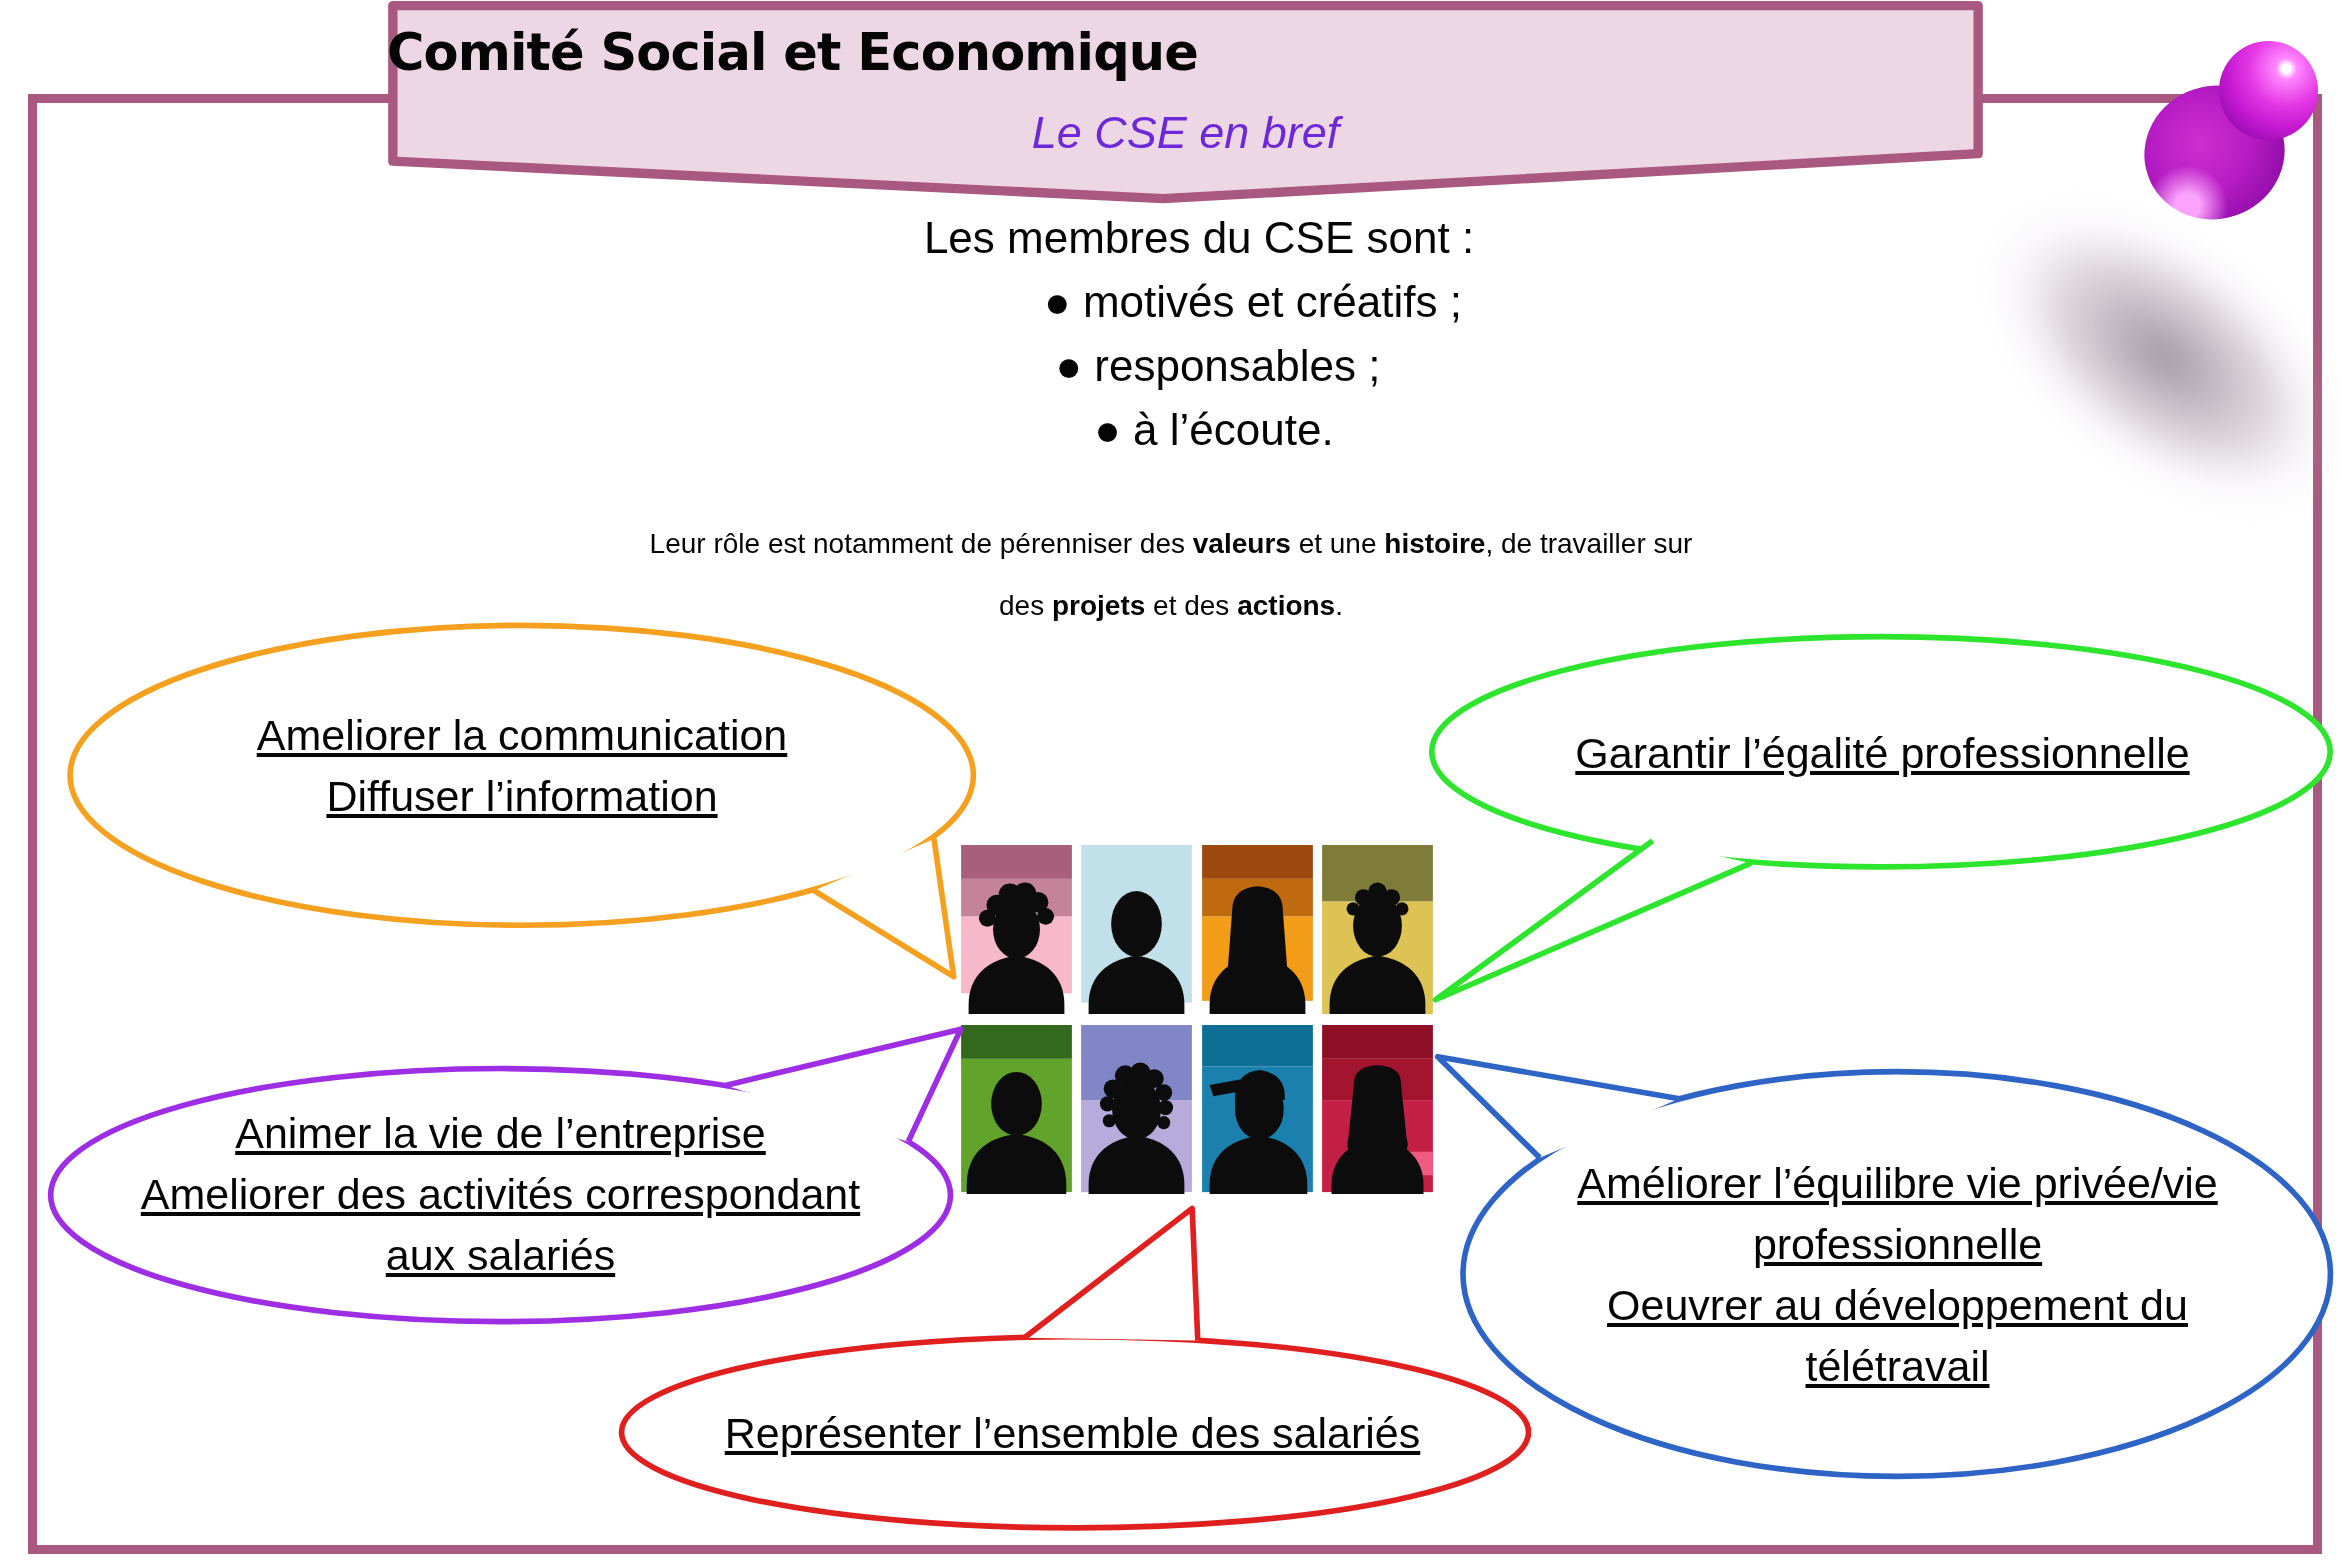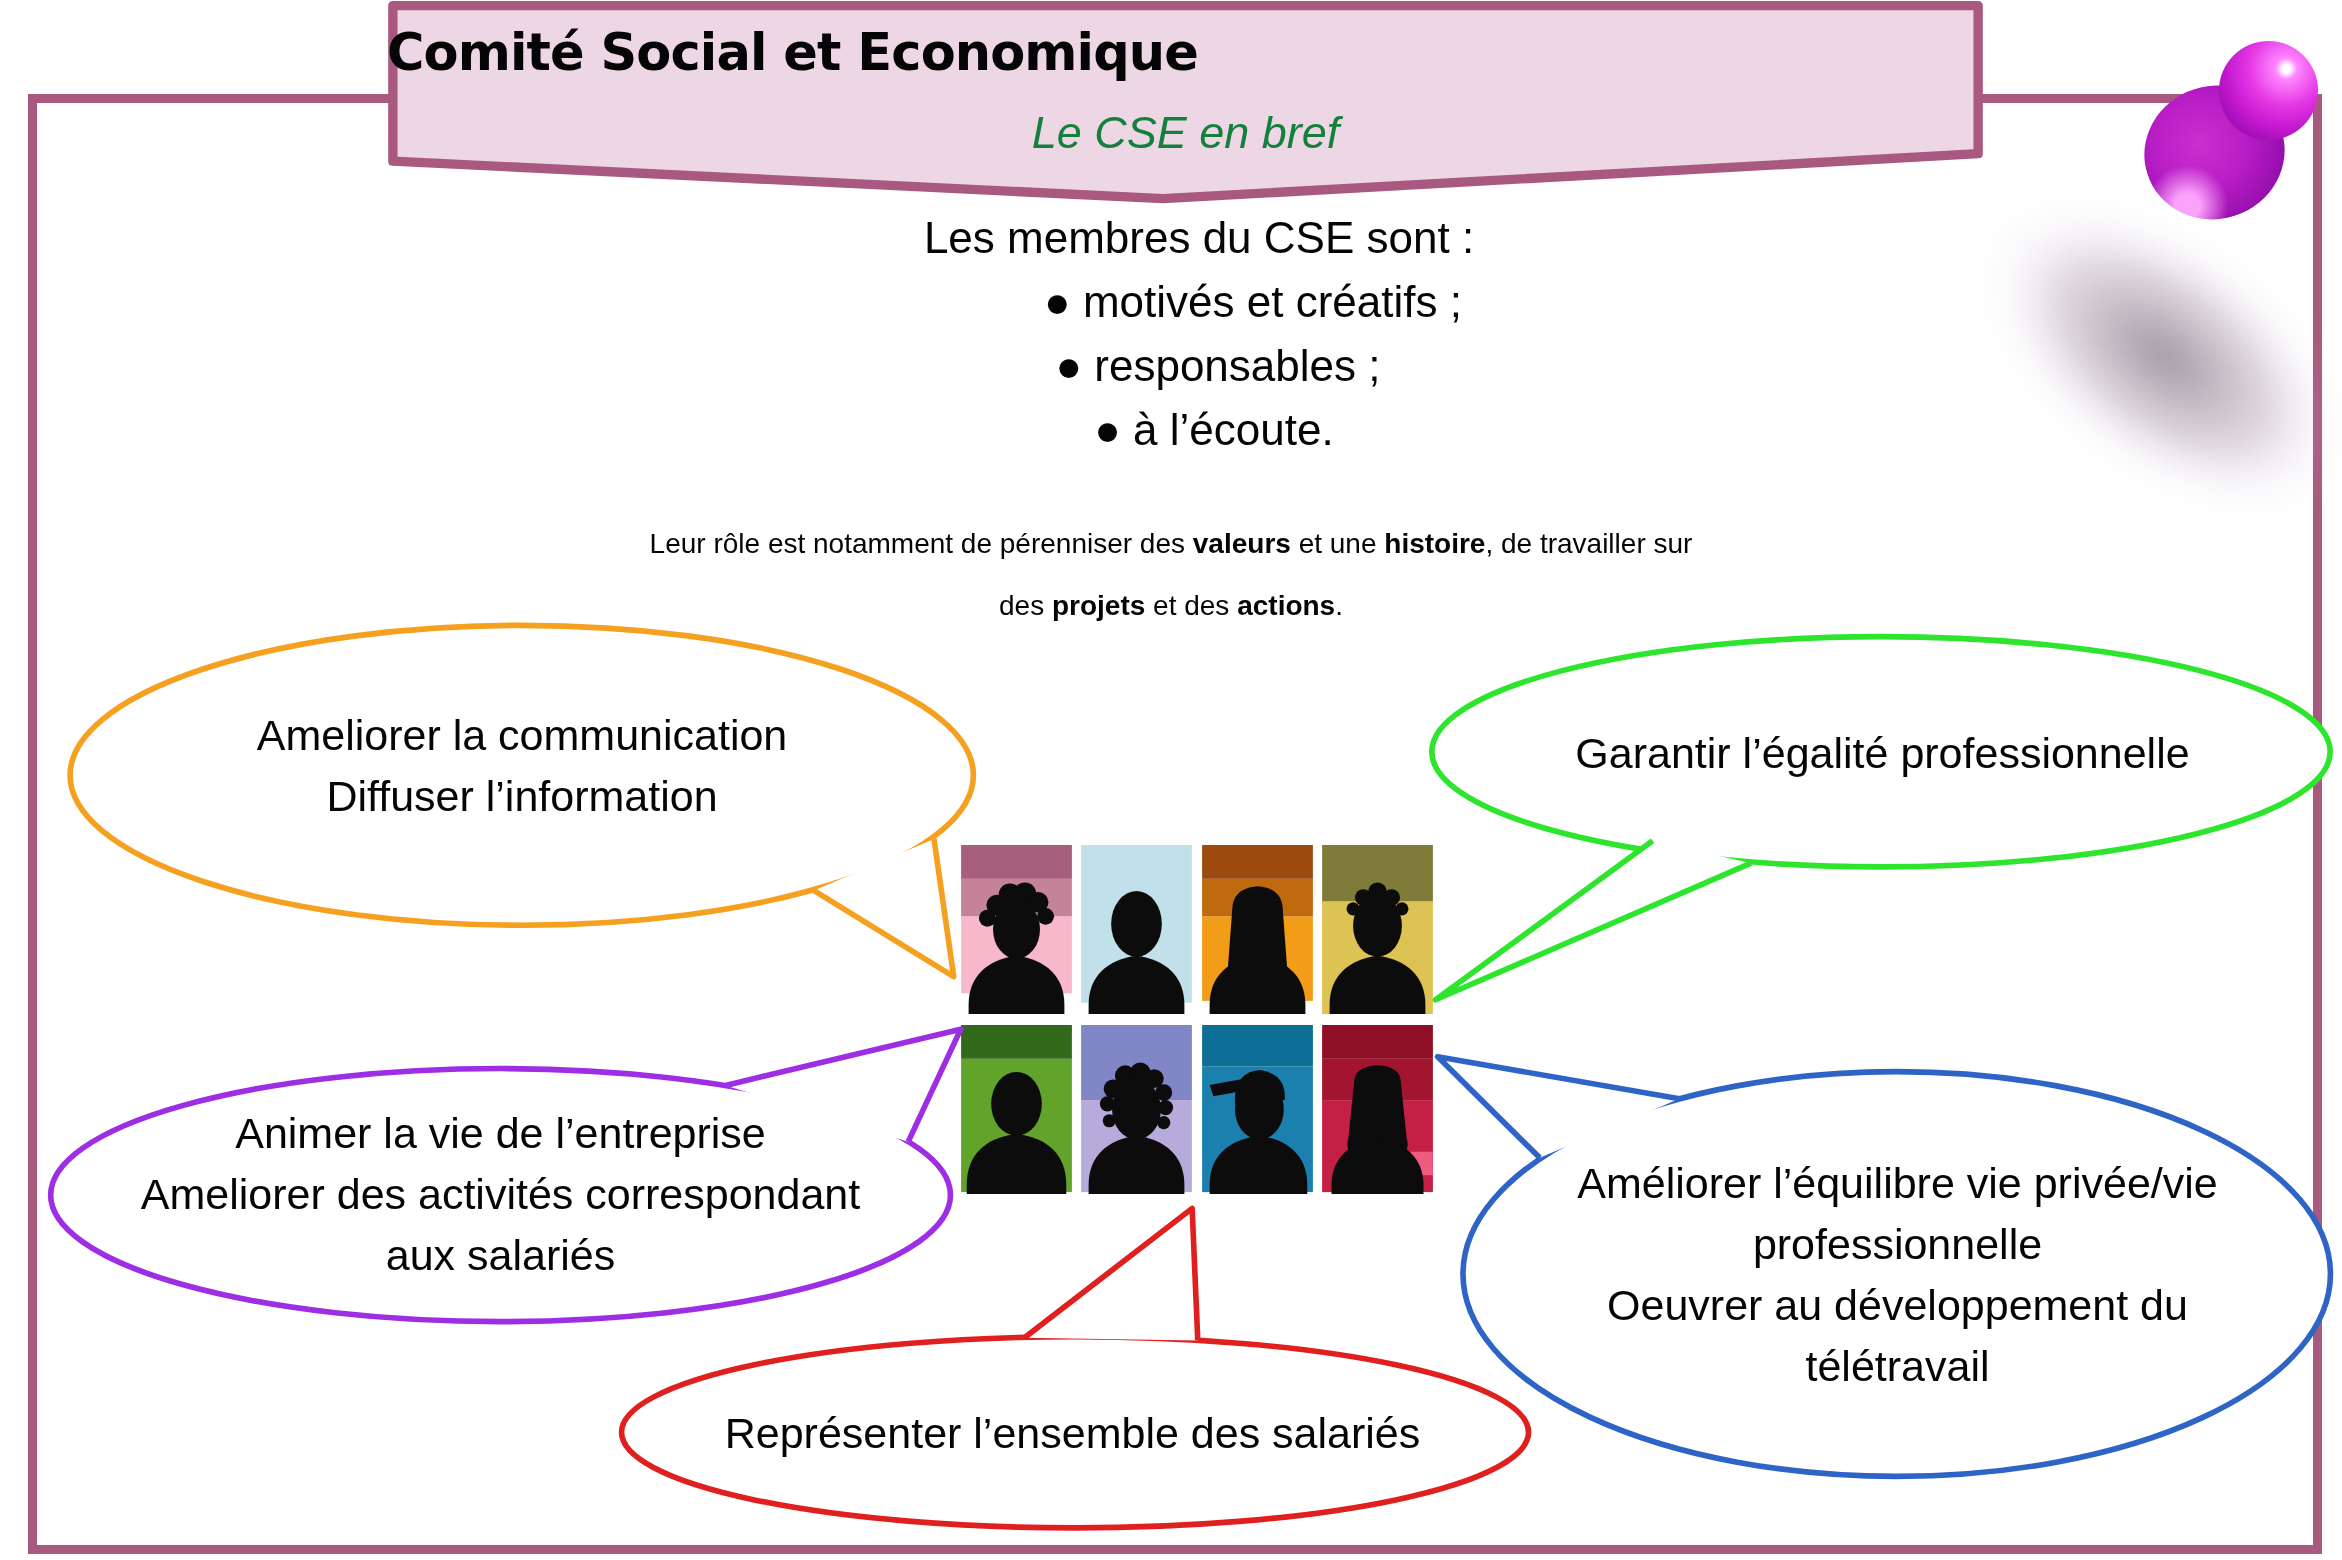--- a/index.html
+++ b/index.html
@@ -9,21 +9,21 @@
   
   .frame{position:absolute;left:28px;top:94px;width:2294px;height:1460px;
     box-sizing:border-box;border:9.4px solid #a9597f;}
 
   
   .banner-svg{position:absolute;left:387px;top:0px;}
   .banner-title{position:absolute;left:387px;top:22.5px;width:1597px;text-align:left;
     font-family:"DejaVu Sans",sans-serif;font-weight:bold;font-size:51px;
     letter-spacing:-0.9px;color:#050505;}
   .banner-subtitle{position:absolute;left:387px;top:107px;width:1597px;text-align:center;
-    font-style:italic;font-size:45px;color:#15803d;}
+    font-style:italic;font-size:45px;color:#6d28d9;}
 
   
   .intro{position:absolute;left:0;top:206px;width:2342px;text-align:center;
     font-size:44px;line-height:64px;color:#050505;}
   .intro b{font-weight:normal;}
   .intro .l1{transform:translateX(28px);}
   .intro .l2{transform:translateX(82px);}
   .intro .l3{transform:translateX(47px);}
   .intro .l4{transform:translateX(43px);}
 
@@ -34,21 +34,21 @@
 
   
   .tiles{position:absolute;left:961px;top:845px;display:grid;
     grid-template-columns:repeat(4,111px);grid-auto-rows:169px;column-gap:9.4px;row-gap:11.2px;}
   .tile{width:111px;height:169px;}
 
   
   .bubble{position:absolute;}
   .bubble-text{position:absolute;display:flex;flex-direction:column;justify-content:center;
     align-items:center;text-align:center;font-size:43px;line-height:61px;color:#050505;}
-  .bubble-line{white-space:nowrap;}
+  .bubble-line{white-space:nowrap;text-decoration:underline;}
 
   
   .pin-shadow{position:absolute;left:1944px;top:234px;width:440px;height:244px;
     border-radius:50%;transform:rotate(37deg);filter:blur(13px);
     background:radial-gradient(closest-side,rgba(100,86,102,0.60),rgba(150,130,150,0.30) 55%,rgba(205,185,210,0.12) 76%,transparent 95%);}
   .pin-base{position:absolute;left:2144px;top:86px;width:141px;height:133px;border-radius:50%;
     transform:rotate(-18deg);
     background:
       radial-gradient(circle at 20% 82%, rgba(255,170,255,0.95) 0 8%, rgba(255,170,255,0) 26%),
       radial-gradient(circle at 42% 40%, #cb2fd0 0%, #b91ec6 40%, #9a10b0 70%, #76068f 100%);}

